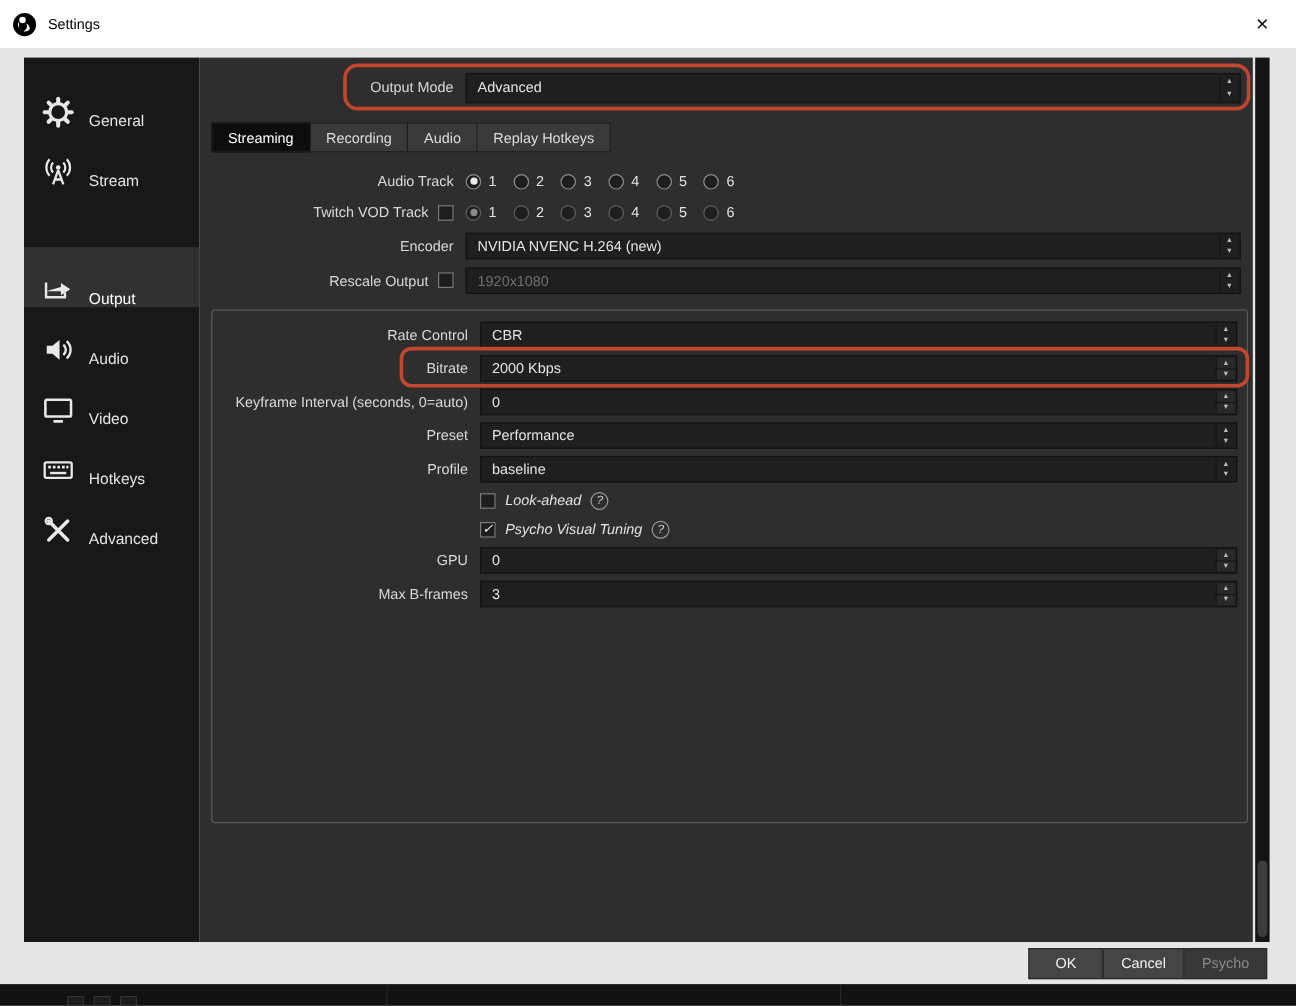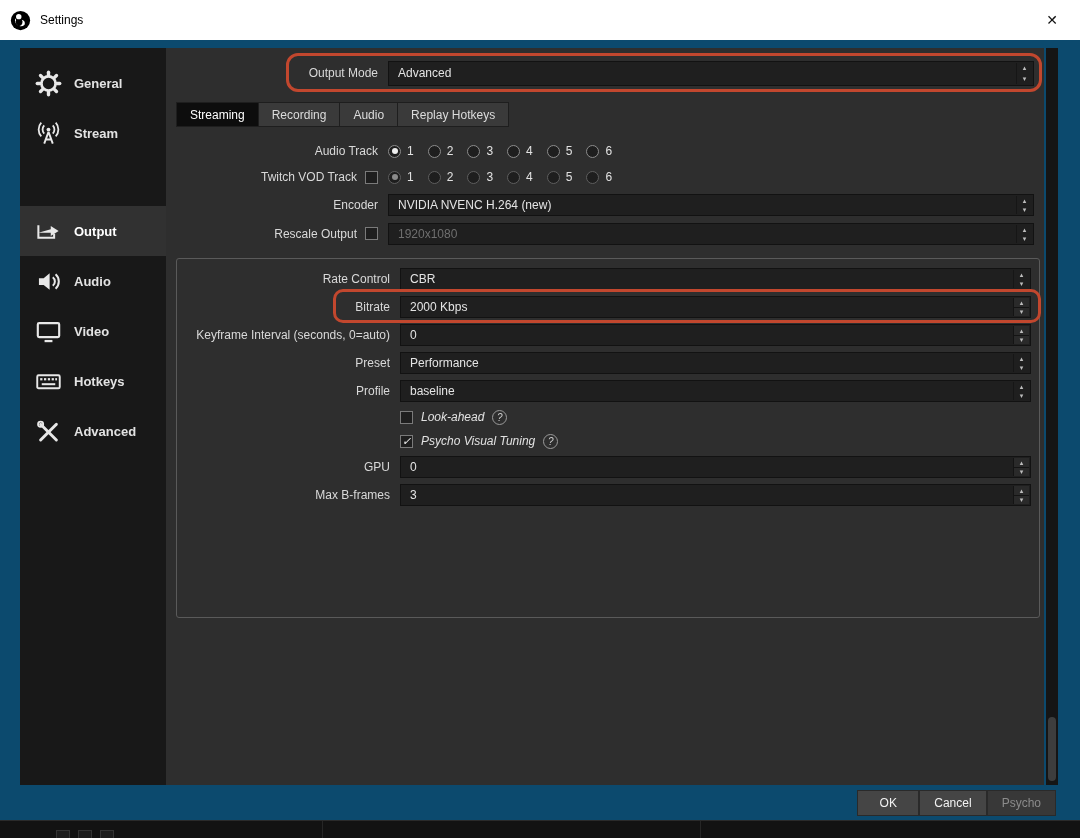--- a/index.html
+++ b/index.html
@@ -1,27 +1,27 @@
 <!DOCTYPE html>
 <html><head>
 <meta charset="utf-8">
 <style>
   * { margin:0; padding:0; box-sizing:border-box; font-family:"Liberation Sans", sans-serif; }
   html,body { background:#000; }
-  .screen { position:relative; width:1080px; height:838px; background:#0c4a6e; overflow:hidden; }
+  .screen { position:relative; width:1080px; height:838px; background:#e5e5e5; overflow:hidden; }
 
   
   .titlebar { position:absolute; top:0; left:0; width:1080px; height:40px; background:#ffffff; display:flex; align-items:center; padding:0 8px 0 10px; }
   .titlebar .logo { width:21px; height:21px; margin-right:9px; }
   .titlebar .title { font-size:12px; color:#000; }
   .close-btn { margin-left:auto; width:40px; height:40px; display:flex; align-items:center; justify-content:center; font-size:14px; color:#111; cursor:pointer; }
 
   
   .sidebar { position:absolute; left:20px; top:48px; width:146px; height:737px; background:#181818; padding-top:10px; }
-  .side-item { height:50px; display:flex; align-items:center; gap:11px; padding-left:13px; color:#e3e3e3; font-size:13px; cursor:pointer;font-weight:bold; }
+  .side-item { height:50px; display:flex; align-items:flex-end; gap:11px; padding-left:13px; color:#e3e3e3; font-size:13px; cursor:pointer; }
   .side-item.selected { background:#313131; color:#ffffff;margin-top:48px; }
   .icon-box { width:30px; height:30px; display:flex; align-items:center; justify-content:center; flex:0 0 30px; }
 
   
   .main { position:absolute; left:166px; top:48px; width:878px; height:737px; background:#2e2e2e; }
 
   .frow { display:grid; grid-template-columns:212px 1fr; column-gap:10px; align-items:center; }
   .flabel { text-align:right; color:#d9d9d9; font-size:12px; white-space:nowrap; }
   .flabel.with-cb { display:flex; justify-content:flex-end; align-items:center; gap:8px; }
 
@@ -33,21 +33,21 @@
 
   .tabs { position:absolute; top:54px; left:10px; display:flex; }
   .tab { height:25px; padding:0 13px; display:flex; align-items:center; font-size:12px; background:#3a3a3a; color:#dcdcdc; border:1px solid #1e1e1e; border-left:none; cursor:pointer; }
   .tab:first-child { border-left:1px solid #1e1e1e; }
   .tab.active { background:#0d0d0d; color:#ffffff; }
 
   .top-form { position:absolute; top:90px; left:0; right:10px; }
   .top-form .frow.r-sm { height:26px; }
   .top-form .frow.r-lg { height:29px; }
 
-  .group { position:absolute; top:210px; left:10px; right:4px; height:360px; border:1px solid #5a5a5a; border-radius:3px; padding:6px 8px 0 1px; }
+  .group { position:absolute; top:210px; left:10px; right:4px; height:428px; border:1px solid #5a5a5a; border-radius:3px; padding:6px 8px 0 1px; }
   .group .frow { height:28px; }
   .group .frow.cb-row { height:24px;font-style:italic; }
 
   
   .combo, .spin { position:relative; height:22px; background:#1f1f1f; border:1px solid #121212; display:flex; align-items:center; padding:0 22px 0 9px; color:#e4e4e4; font-size:12px; cursor:pointer; }
   .combo.tall { height:25px; }
   .combo.disabled { color:#6f6f6f; }
   .arrows { position:absolute; right:1px; top:1px; bottom:1px; width:16px; display:flex; flex-direction:column; }
   .combo .arrows { border-left:1px solid #161616; }
   .arrowbtn { flex:1; display:flex; align-items:center; justify-content:center; font-size:7px; line-height:1; color:#bdbdbd; cursor:pointer; }

